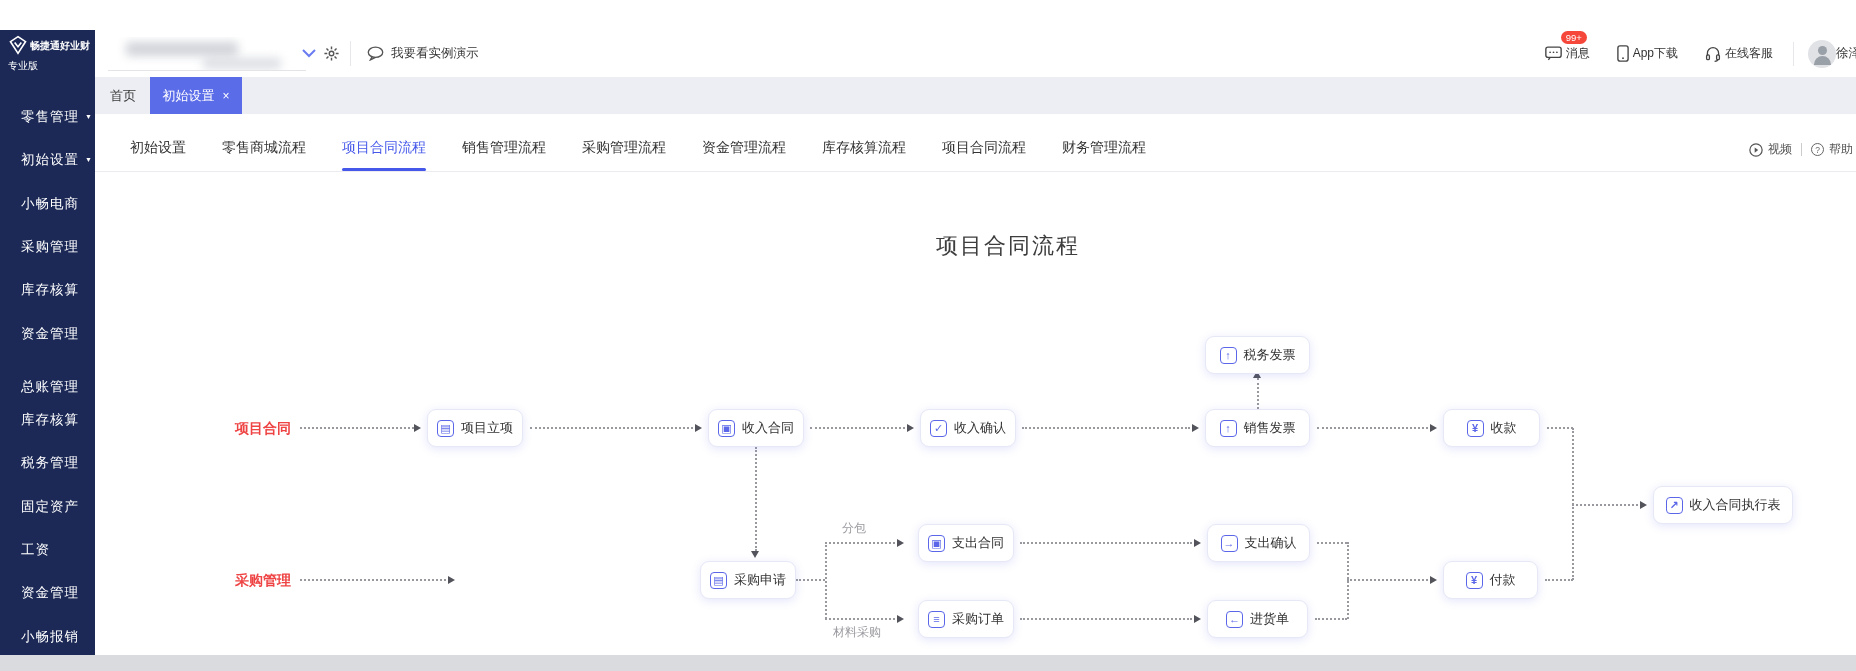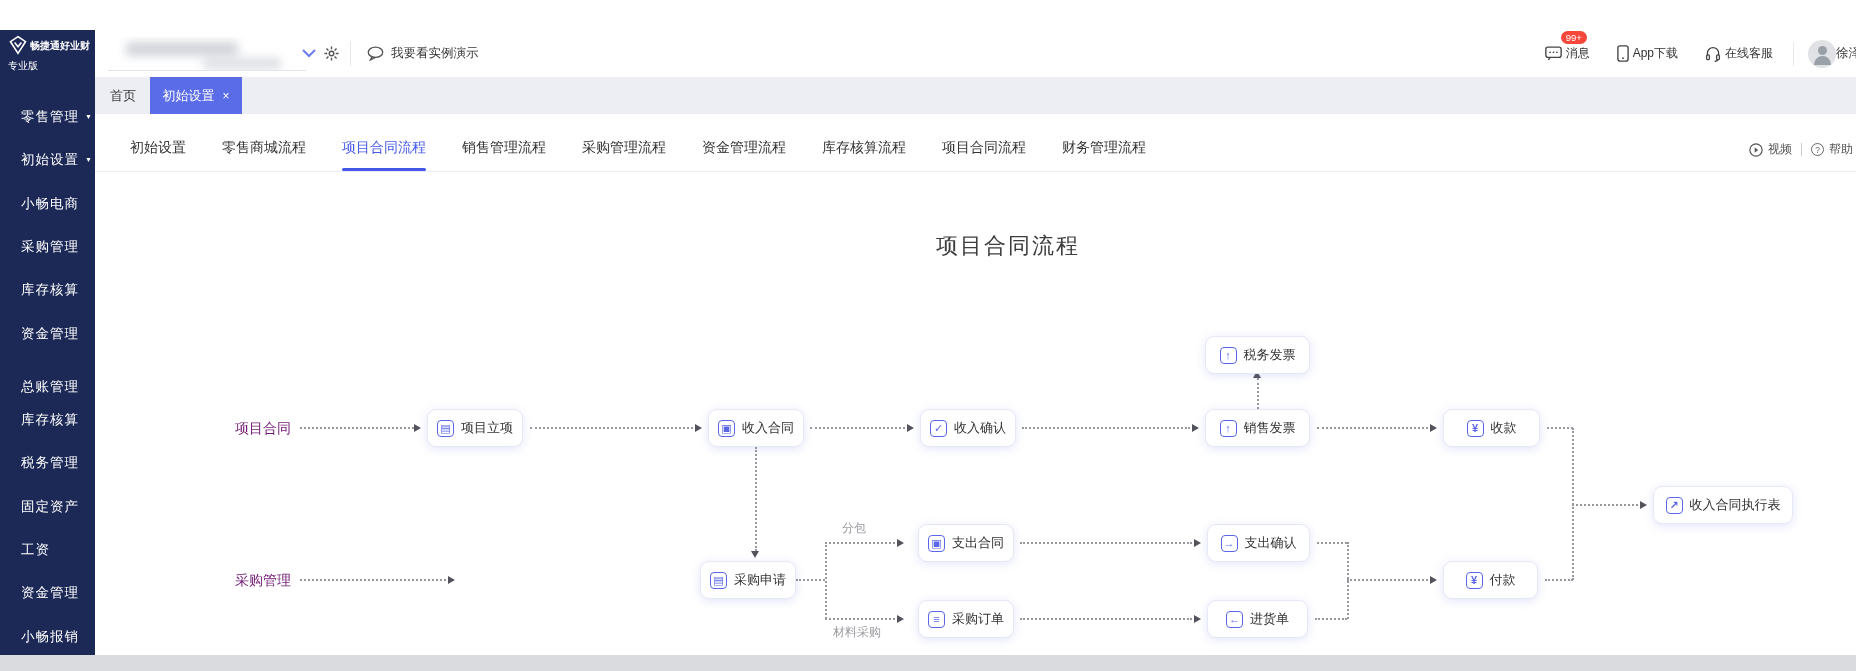--- a/index.html
+++ b/index.html
@@ -65,21 +65,21 @@
 
   
   .sb-item { position:absolute; left:0; width:95px; padding-left:21px; color:#fff; font-size:13.5px;
              letter-spacing:1px; transform:translateY(-50%); white-space:nowrap; }
   .sb-item .chev { font-size:7px; margin-left:6px; vertical-align:2px; }
 
   
   #flow-layer { position:absolute; inset:0; pointer-events:none; }
   #flow-title { position:absolute; left:936px; top:231px; font-size:22px; color:#3d3d3d;
                 font-weight:500; letter-spacing:2px; }
-  .rowlabel  { position:absolute; transform:translateY(-50%); font-size:14px; font-weight:400; color:#701a75; }
+  .rowlabel  { position:absolute; transform:translateY(-50%); font-size:14px; font-weight:700; color:#ef4444; }
   .edgelabel { position:absolute; font-size:12px; color:#9a9aa0; white-space:nowrap; }
   .seg { position:absolute; }
   .seg.h { border-top:2px dotted #98989f; height:0; }
   .seg.v { border-left:2px dotted #98989f; width:0; }
   .arr { position:absolute; width:0; height:0; }
   .arr.r { border-top:4px solid transparent; border-bottom:4px solid transparent; border-left:7px solid #53535c; }
   .arr.u { border-left:4px solid transparent; border-right:4px solid transparent; border-bottom:7px solid #53535c; }
   .arr.d { border-left:4px solid transparent; border-right:4px solid transparent; border-top:7px solid #53535c; }
   .fnode { position:absolute; height:38px; background:#fff; border:1px solid #e6e8f6; border-radius:9px;
            box-shadow:0 2px 10px rgba(99,110,230,.18); display:flex; align-items:center; justify-content:center;

